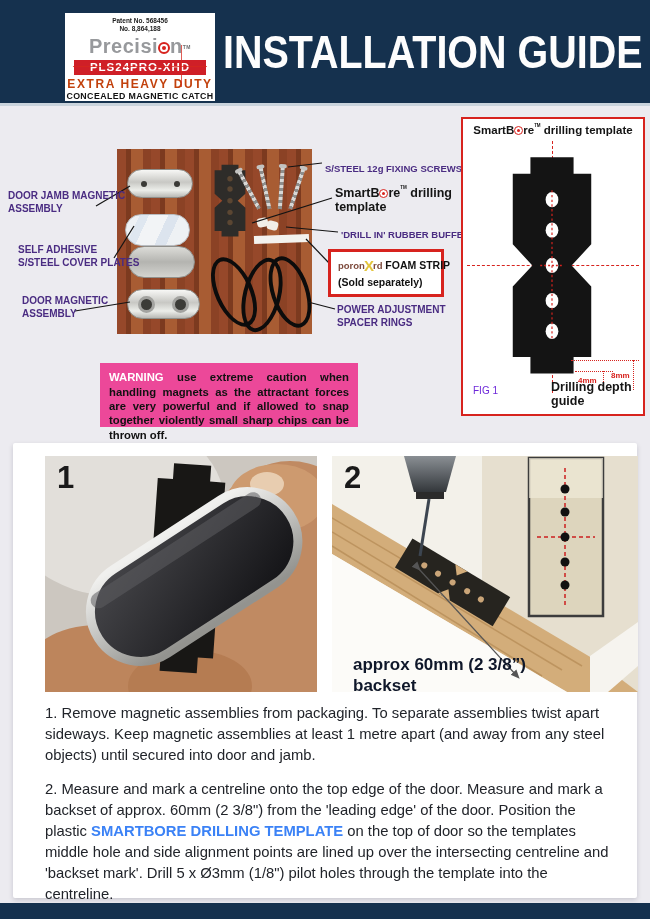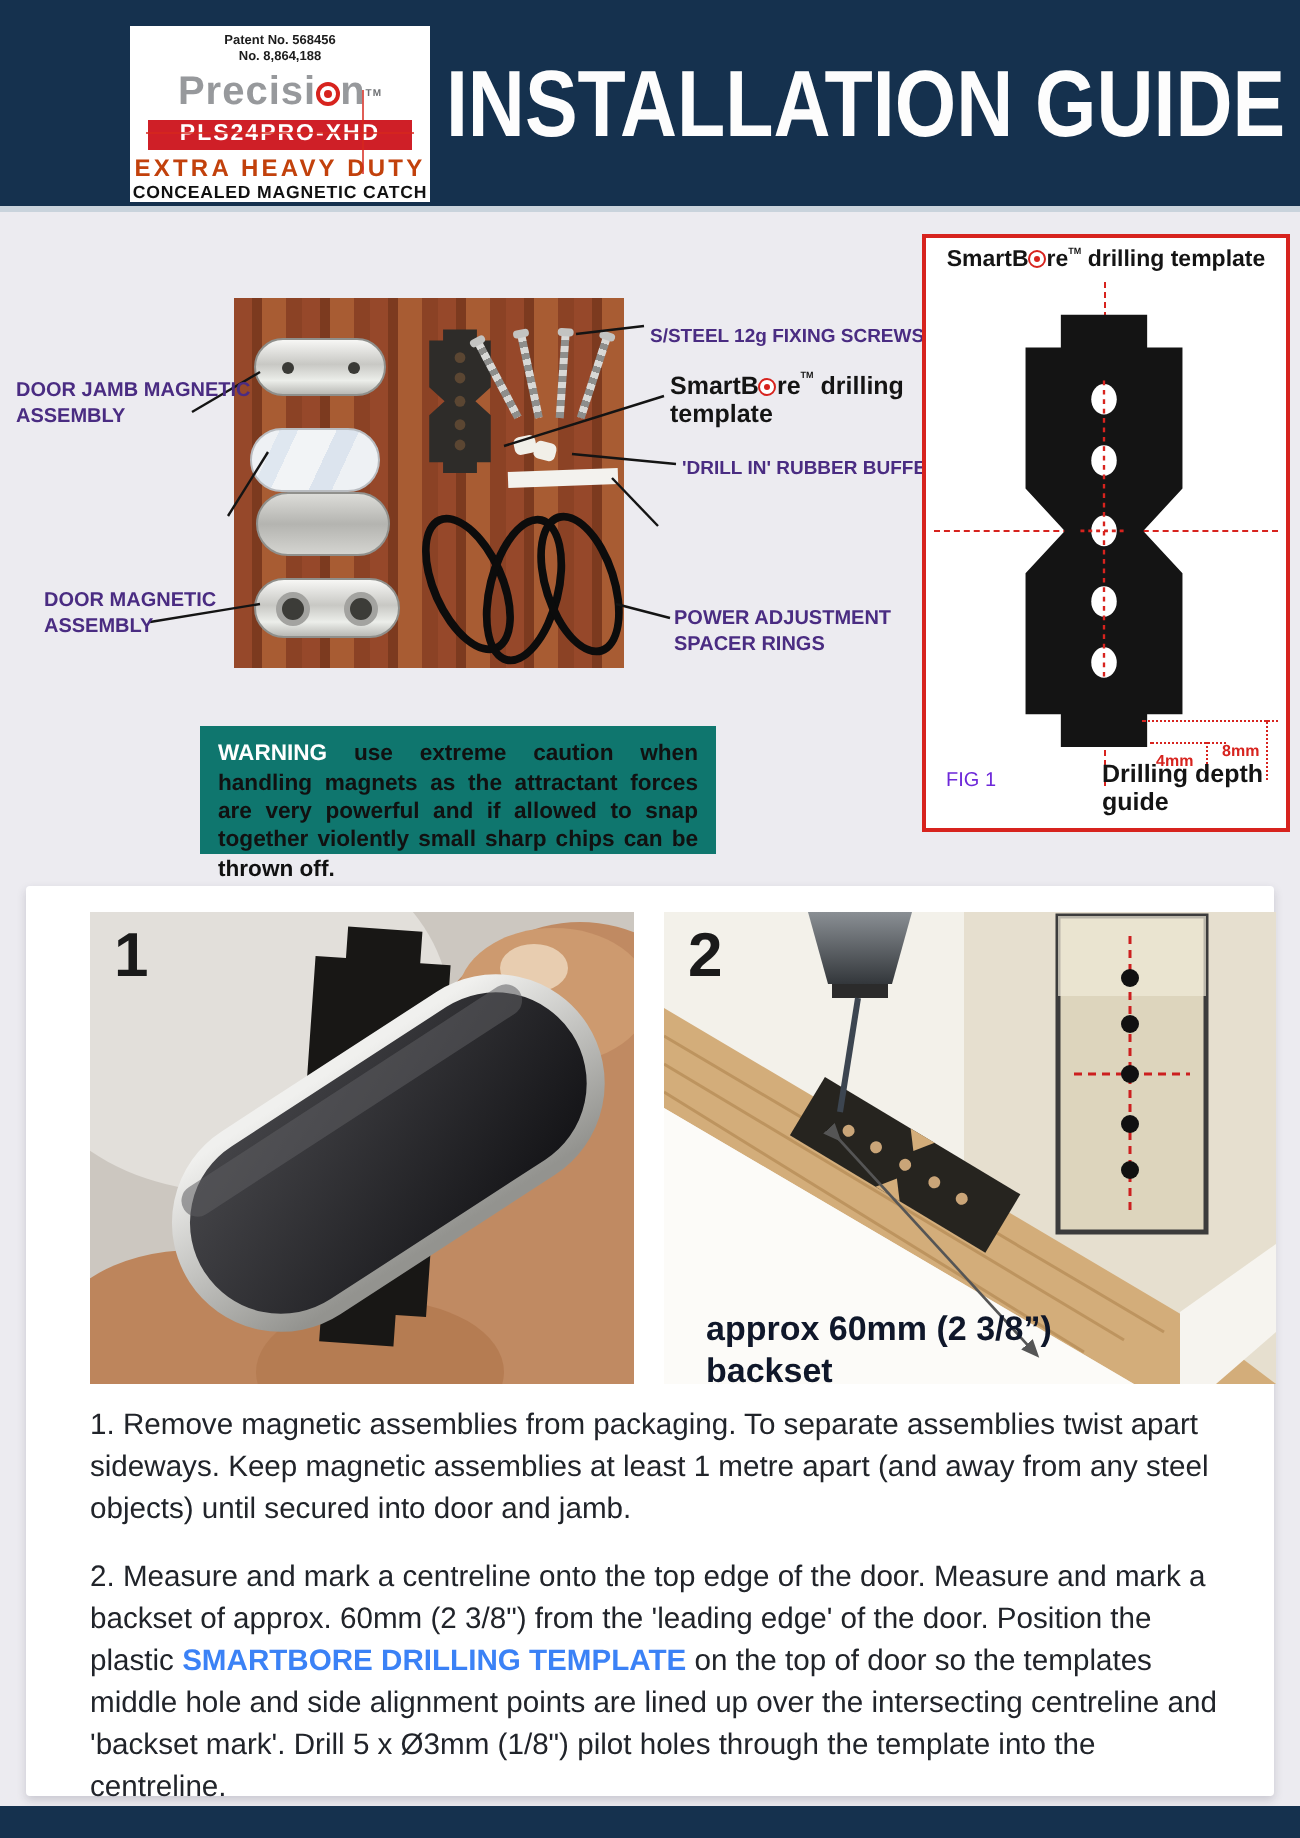--- a/index.html
+++ b/index.html
@@ -37,21 +37,21 @@
   .lbl{position:absolute;color:#4a2c82;font-weight:bold;font-size:10px;line-height:1.32;}
   .lbl.nw{white-space:nowrap;font-size:9.5px;}
   .sb-label{position:absolute;color:#141414;font-weight:bold;font-size:12.5px;line-height:1.15;}
   .sb-tm{font-size:4.5px;vertical-align:top;position:relative;top:-1px;}
   .foam-box{position:absolute;left:328px;top:143px;width:116px;height:48px;background:#fff;
             border:3px solid #d7231e;box-sizing:border-box;padding:5px 0 0 7px;}
   .foam-line1{font-size:10.5px;font-weight:bold;color:#111;white-space:nowrap;}
   .foam-brand{color:#7d4a3c;font-size:9.5px;font-weight:bold;}
   .foam-x{color:#e3c43c;font-size:15px;font-weight:bold;vertical-align:-2px;margin:0 -1px;}
   .foam-note{font-size:10.5px;font-weight:bold;color:#111;margin-top:2px;}
-  .warning{position:absolute;left:100px;top:246px;width:258px;height:64px;background:#0f766e;
+  .warning{position:absolute;left:100px;top:246px;width:258px;height:64px;background:#ec4899;
            box-sizing:border-box;padding:7px 9px;color:#111;font-size:11.3px;font-weight:bold;
            line-height:1.27;text-align:justify;}
   .warning .w-pre{color:#ffffff;}
   .connectors{position:absolute;left:0;top:0;width:650px;height:330px;pointer-events:none;}
 
   
   .photo-parts{position:absolute;left:117px;top:43px;width:195px;height:185px;overflow:hidden;
       background:repeating-linear-gradient(90deg,#96482a 0 9px,#7c3a1f 9px 14px,#a85c33 14px 26px,#8b4225 26px 34px);}
   .plate{position:absolute;border-radius:16px;}
   .plate.chrome{background:linear-gradient(180deg,#f7f7f5 0%,#c8c8c4 45%,#eceeea 75%,#b9b9b5 100%);
@@ -186,29 +186,36 @@
         <line x1="75" y1="205" x2="130" y2="196"></line>
         <line x1="288" y1="61" x2="322" y2="57"></line>
         <line x1="252" y1="117" x2="332" y2="92"></line>
         <line x1="286" y1="121" x2="338" y2="126"></line>
         <line x1="306" y1="133" x2="329" y2="157"></line>
         <line x1="308" y1="196" x2="335" y2="203"></line>
       </g>
     </svg>
 
     <div class="lbl" style="left:8px;top:73px;width:118px;margin-top:10px;">DOOR JAMB MAGNETIC ASSEMBLY</div>
+    <div class="lbl" style="left:18px;top:137px;width:122px;">SELF ADHESIVE S/STEEL COVER PLATES</div>
     <div class="lbl" style="left:22px;top:188px;width:100px;">DOOR MAGNETIC ASSEMBLY</div>
 
     <div class="lbl nw" style="left:325px;top:57px;">S/STEEL 12g FIXING SCREWS</div>
     <div class="sb-label" style="left:335px;top:80px;width:118px;">
       <span>SmartB</span><span class="target-o small"></span><span>re</span><span class="sb-tm">TM</span><span> drilling</span><br>
       <span>template</span>
     </div>
     <div class="lbl nw" style="left:341px;top:123px;">'DRILL IN' RUBBER  BUFFERS</div>
 
+    <div class="foam-box">
+      <div class="foam-line1">
+        <span class="foam-brand">poron</span><span class="foam-x">X</span><span class="foam-brand">rd</span><span> FOAM STRIP</span>
+      </div>
+      <div class="foam-note">(Sold separately)</div>
+    </div>
 
     <div class="lbl" style="left:337px;top:197px;width:128px;">POWER ADJUSTMENT SPACER RINGS</div>
 
     <p class="warning"><span class="w-pre">WARNING</span><span> use extreme caution when handling magnets as the attractant forces are very powerful and if allowed to snap together violently small sharp chips can be thrown off.</span></p>
 
     <div class="fig1">
       <div class="fig-vline"></div>
       <div class="fig-hline"></div>
       <div class="fig1-title">
         <span>SmartB</span><span class="target-o small"></span><span>re</span><span class="sb-tm">TM</span><span> drilling template</span>

